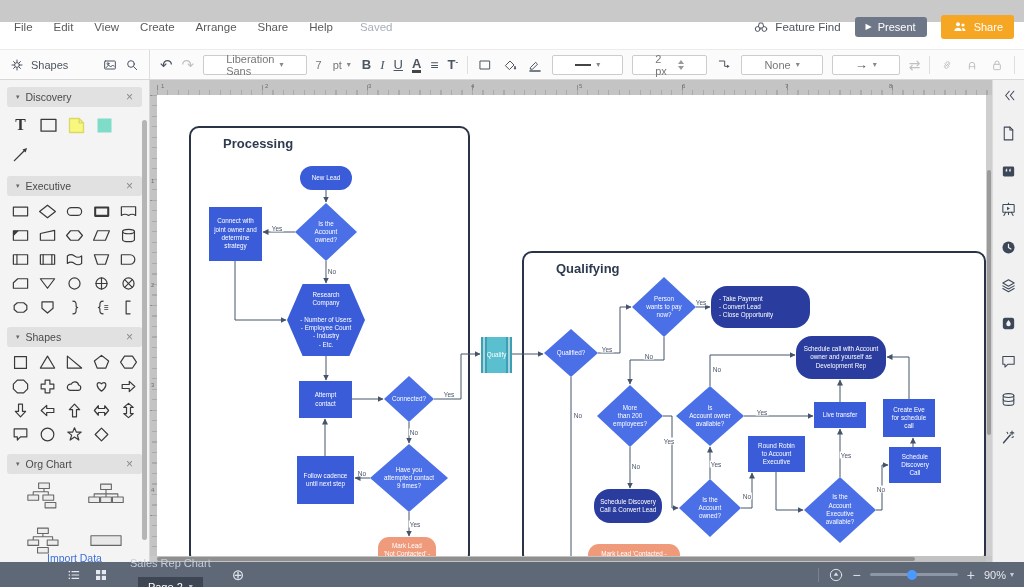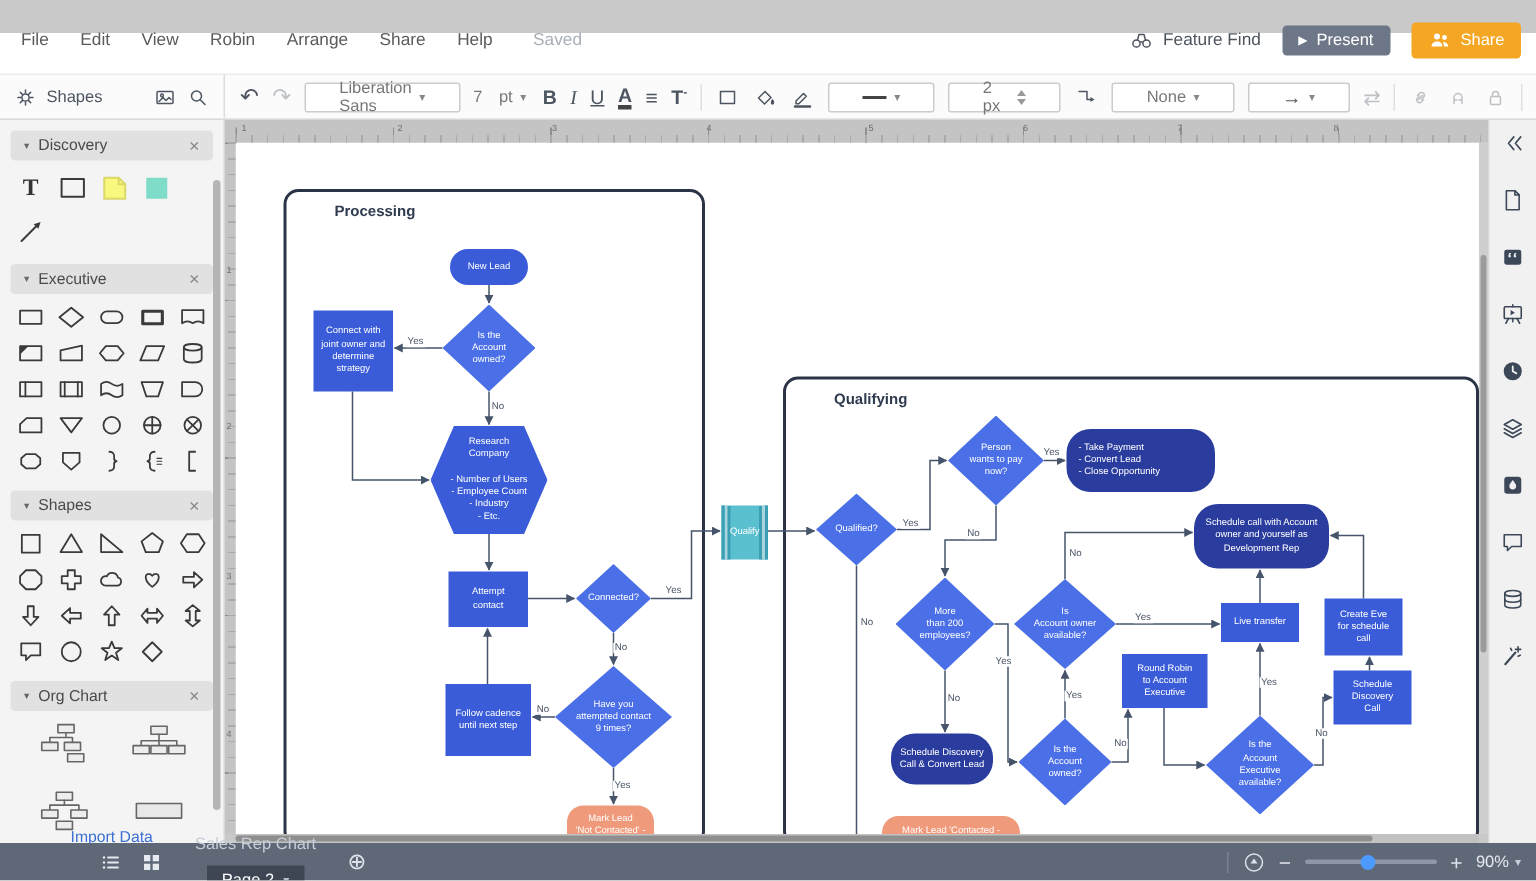--- a/index.html
+++ b/index.html
@@ -96,35 +96,35 @@
   #diagram-svg { position:absolute; inset:0; width:100%; height:100%; }
   .node { position:absolute; display:flex; align-items:center; justify-content:center; text-align:center; color:#fff; font-size:6.3px; line-height:1.32; white-space:pre-line; pointer-events:auto; padding:1px 3px; cursor:pointer; }
   .shape-diamond  { clip-path: polygon(50% 0,100% 50%,50% 100%,0 50%); }
   .shape-hexagon  { clip-path: polygon(20% 0,80% 0,100% 50%,80% 100%,20% 100%,0 50%); }
   .shape-stadium  { border-radius:12px; }
   .shape-pill     { border-radius:16px; }
   .shape-orange   { border-radius:11px 11px 0 0; }
   .shape-offpage  { border-left:2px solid #3D9FB4; border-right:2px solid #3D9FB4;
                     box-shadow: inset 2px 0 0 rgba(255,255,255,.55), inset -2px 0 0 rgba(255,255,255,.55), inset 4px 0 0 #3D9FB4, inset -4px 0 0 #3D9FB4; }
   .node.left-align { text-align:left; justify-content:flex-start; padding-left:8px; }
-  .container-title { position:absolute; font-size:10px; font-weight:bold; color:#2E3A4E; pointer-events:auto;padding-left:20px; }
+  .container-title { position:absolute; font-size:13px; font-weight:bold; color:#2E3A4E; pointer-events:auto;padding-left:20px; }
   .edge-label { position:absolute; transform:translate(-50%,-50%); font-size:6.5px; color:#4A5568; background:#fff; padding:0 1px; pointer-events:auto; }
 </style>
 </head>
 <body>
 
 <div class="app">
 
 
   <div class="menubar">
     <span id="menu-items" style="display:flex;">
         <span class="menu-item">File</span>
         <span class="menu-item">Edit</span>
         <span class="menu-item">View</span>
-        <span class="menu-item">Robin</span>
+        <span class="menu-item">Create</span>
         <span class="menu-item">Arrange</span>
         <span class="menu-item">Share</span>
         <span class="menu-item">Help</span>
       </span>
     <span class="saved">Saved</span>
     <span class="menubar-right">
       <span class="feature-find">
         <span class="ic-slot">
             <svg class="ic" viewBox="0 0 24 24" width="16" height="16" fill="none" stroke="currentColor" stroke-width="1.5" stroke-linecap="round" stroke-linejoin="round">
               <circle cx="7" cy="15" r="3.6"></circle>

